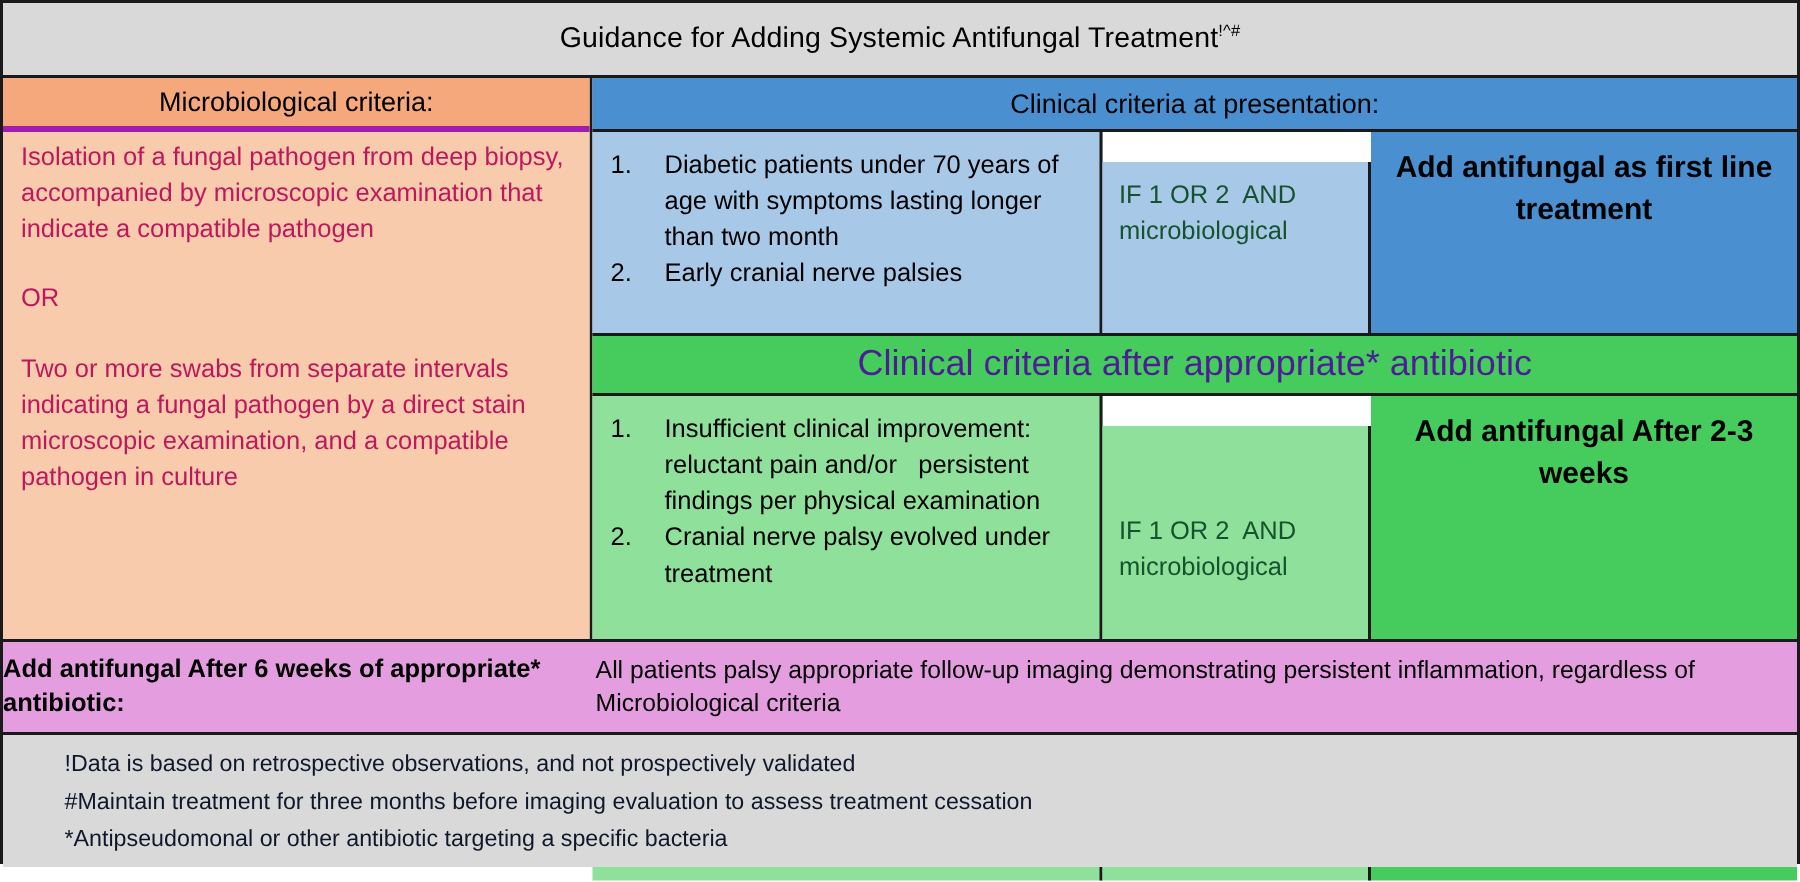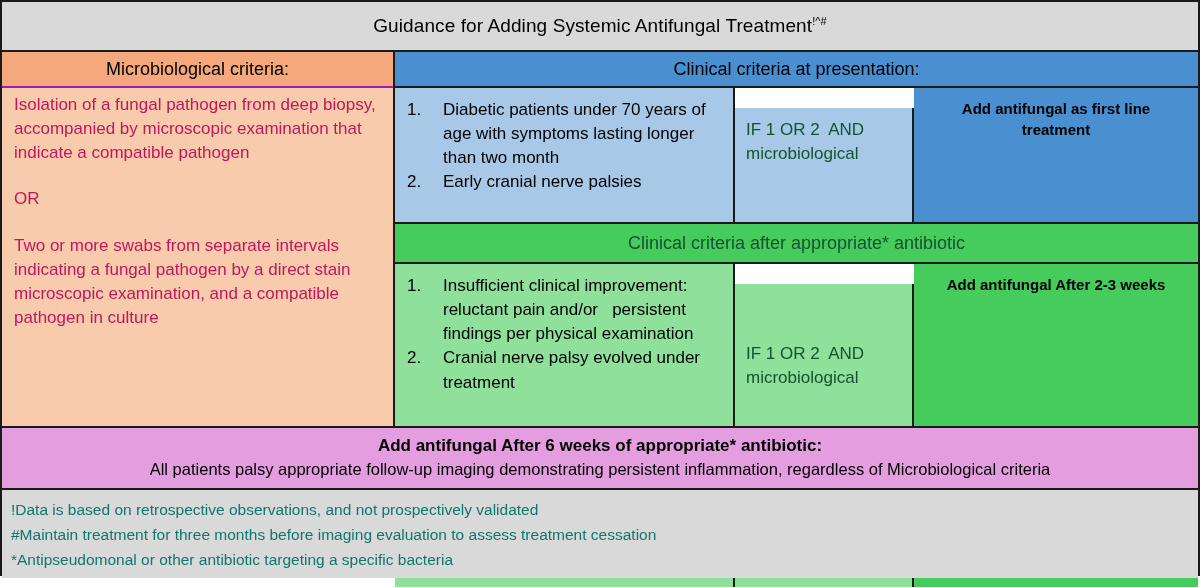--- a/index.html
+++ b/index.html
@@ -54,21 +54,21 @@
     display: flex;
     flex-direction: column;
     border-right: 2px solid #1a1a1a;
   }
   .micro-head {
     flex: 0 0 36px;
     background: #f4a87c;
     display: flex;
     align-items: center;
     justify-content: center;
-    border-bottom: 2px solid #a21caf;
+    border-bottom: 4px solid #a21caf;
     font-size: 18px;
     color: #000;
   }
   .micro-body {
     flex: 1 1 auto;
     background: #f8cbac;
     padding: 5px 14px 10px 12px;
     font-size: 17px;
     line-height: 1.42;
     color: #be185d;
@@ -117,37 +117,37 @@
     font-size: 17px;
     line-height: 1.42;
     color: #14532d;
     white-space: pre-wrap;
     margin-top: 20px;
   }
   .action-cell {
     flex: 1 1 auto;
     background: #4a90d0;
     padding: 10px 14px 8px 14px;
-    font-size: 15px;
+    font-size: 20px;
     font-weight: bold;
     line-height: 1.42;
     text-align: center;
     color: #000;
   }
 
   
   .green-head {
     flex: 0 0 40px;
     background: #46cc5c;
     display: flex;
     align-items: center;
     justify-content: center;
     border-bottom: 2px solid #1a1a1a;
-    font-size: 18px;
-    color: #14532d;
+    font-size: 24px;
+    color: #4c1d95;
   }
   .green-body {
     flex: 1 1 auto;
     display: flex;
   }
   .crit-cell.green { background: #8ee09a; }
   .logic-cell.green { background: #8ee09a; }
   .action-cell.green { background: #46cc5c; text-align: center; }
 
   
@@ -166,21 +166,21 @@
   .logic-cell b { font-weight: bold; }
 
   
   .pink-row {
     flex: 0 0 64px;
     height: 64px;
     background: #e49ee0;
     border-top: 2px solid #1a1a1a;
     border-bottom: 2px solid #1a1a1a;
     display: flex;
-    flex-direction: column;
+    flex-direction: row;
     align-items: center;
     justify-content: center;
     color: #000;
   }
   .pink-title {
     font-size: 17px;
     font-weight: bold;
     line-height: 1.35;
   }
   .pink-sub {
@@ -193,22 +193,23 @@
     flex: 1 1 auto;
     background: #d9d9d9;
     padding: 7px 0 6px 9px;
     display: flex;
     flex-direction: column;
     justify-content: flex-start;
   }
   .note-line {
     font-size: 15.5px;
     line-height: 1.62;
-    color: #0f766e;
+    color: #0f172a;
     white-space: pre;
+    margin-left: 32px;
   }
 </style>
 </head>
 <body>
 
 <div class="guidance-table">
 
   <div class="title-row">
     <div class="title-text"><span>Guidance for Adding Systemic Antifungal Treatment</span><sup>!^#</sup></div>
   </div>

